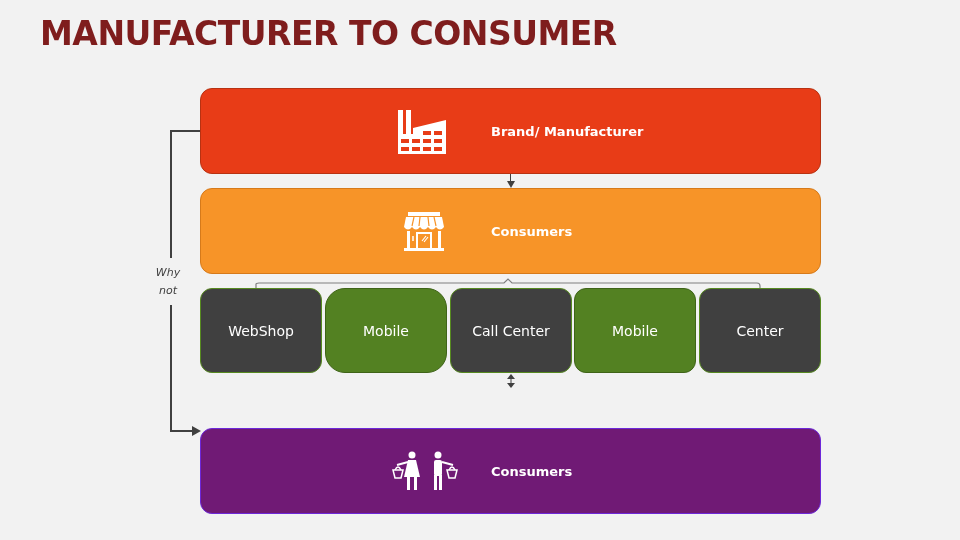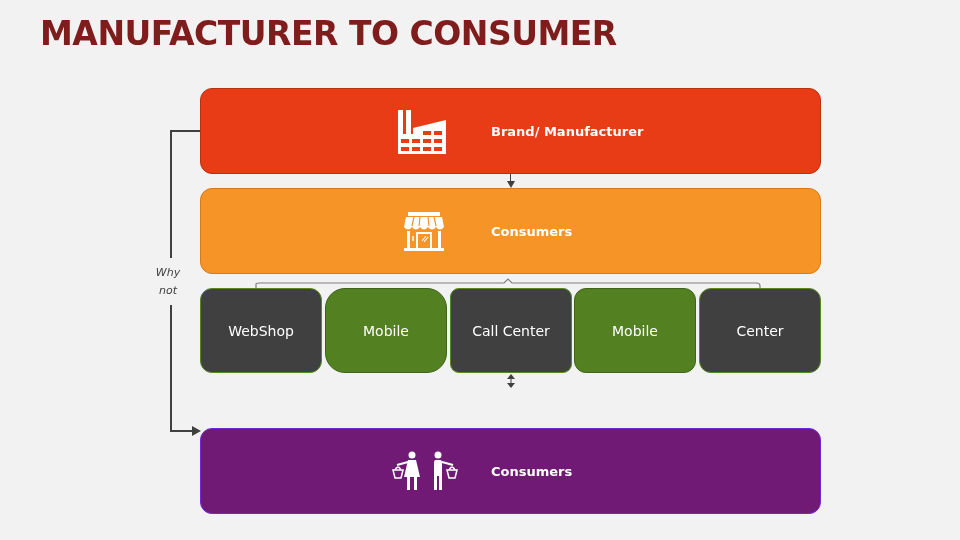--- a/index.html
+++ b/index.html
@@ -88,21 +88,21 @@
 <svg style="position:absolute; left:255px; top:278px;" width="506" height="12">
   <path d="M1,11 L1,6 Q1,5 4,5 L249,5 L253,1 L257,5 L502,5 Q505,5 505,8 L505,11" fill="none" stroke="#7f7f7f" stroke-width="1.2"></path>
 </svg>
 
 <div class="box ch light" style="left:200px;">
     <span>WebShop</span>
   </div>
 <div class="box ch dark" style="left:325px;border-radius:20px;">
     <span>Mobile</span>
   </div>
-<div class="box ch light" style="left:450px;border-radius:9px;">
+<div class="box ch light" style="left:450px;">
     <span>Call Center</span>
   </div>
 <div class="box ch dark" style="left:574px;">
     <span>Mobile</span>
   </div>
 <div class="box ch light" style="left:699px;">
     <span>Center</span>
   </div>
 
 <svg style="position:absolute; left:507px; top:374px;" width="8" height="14">

